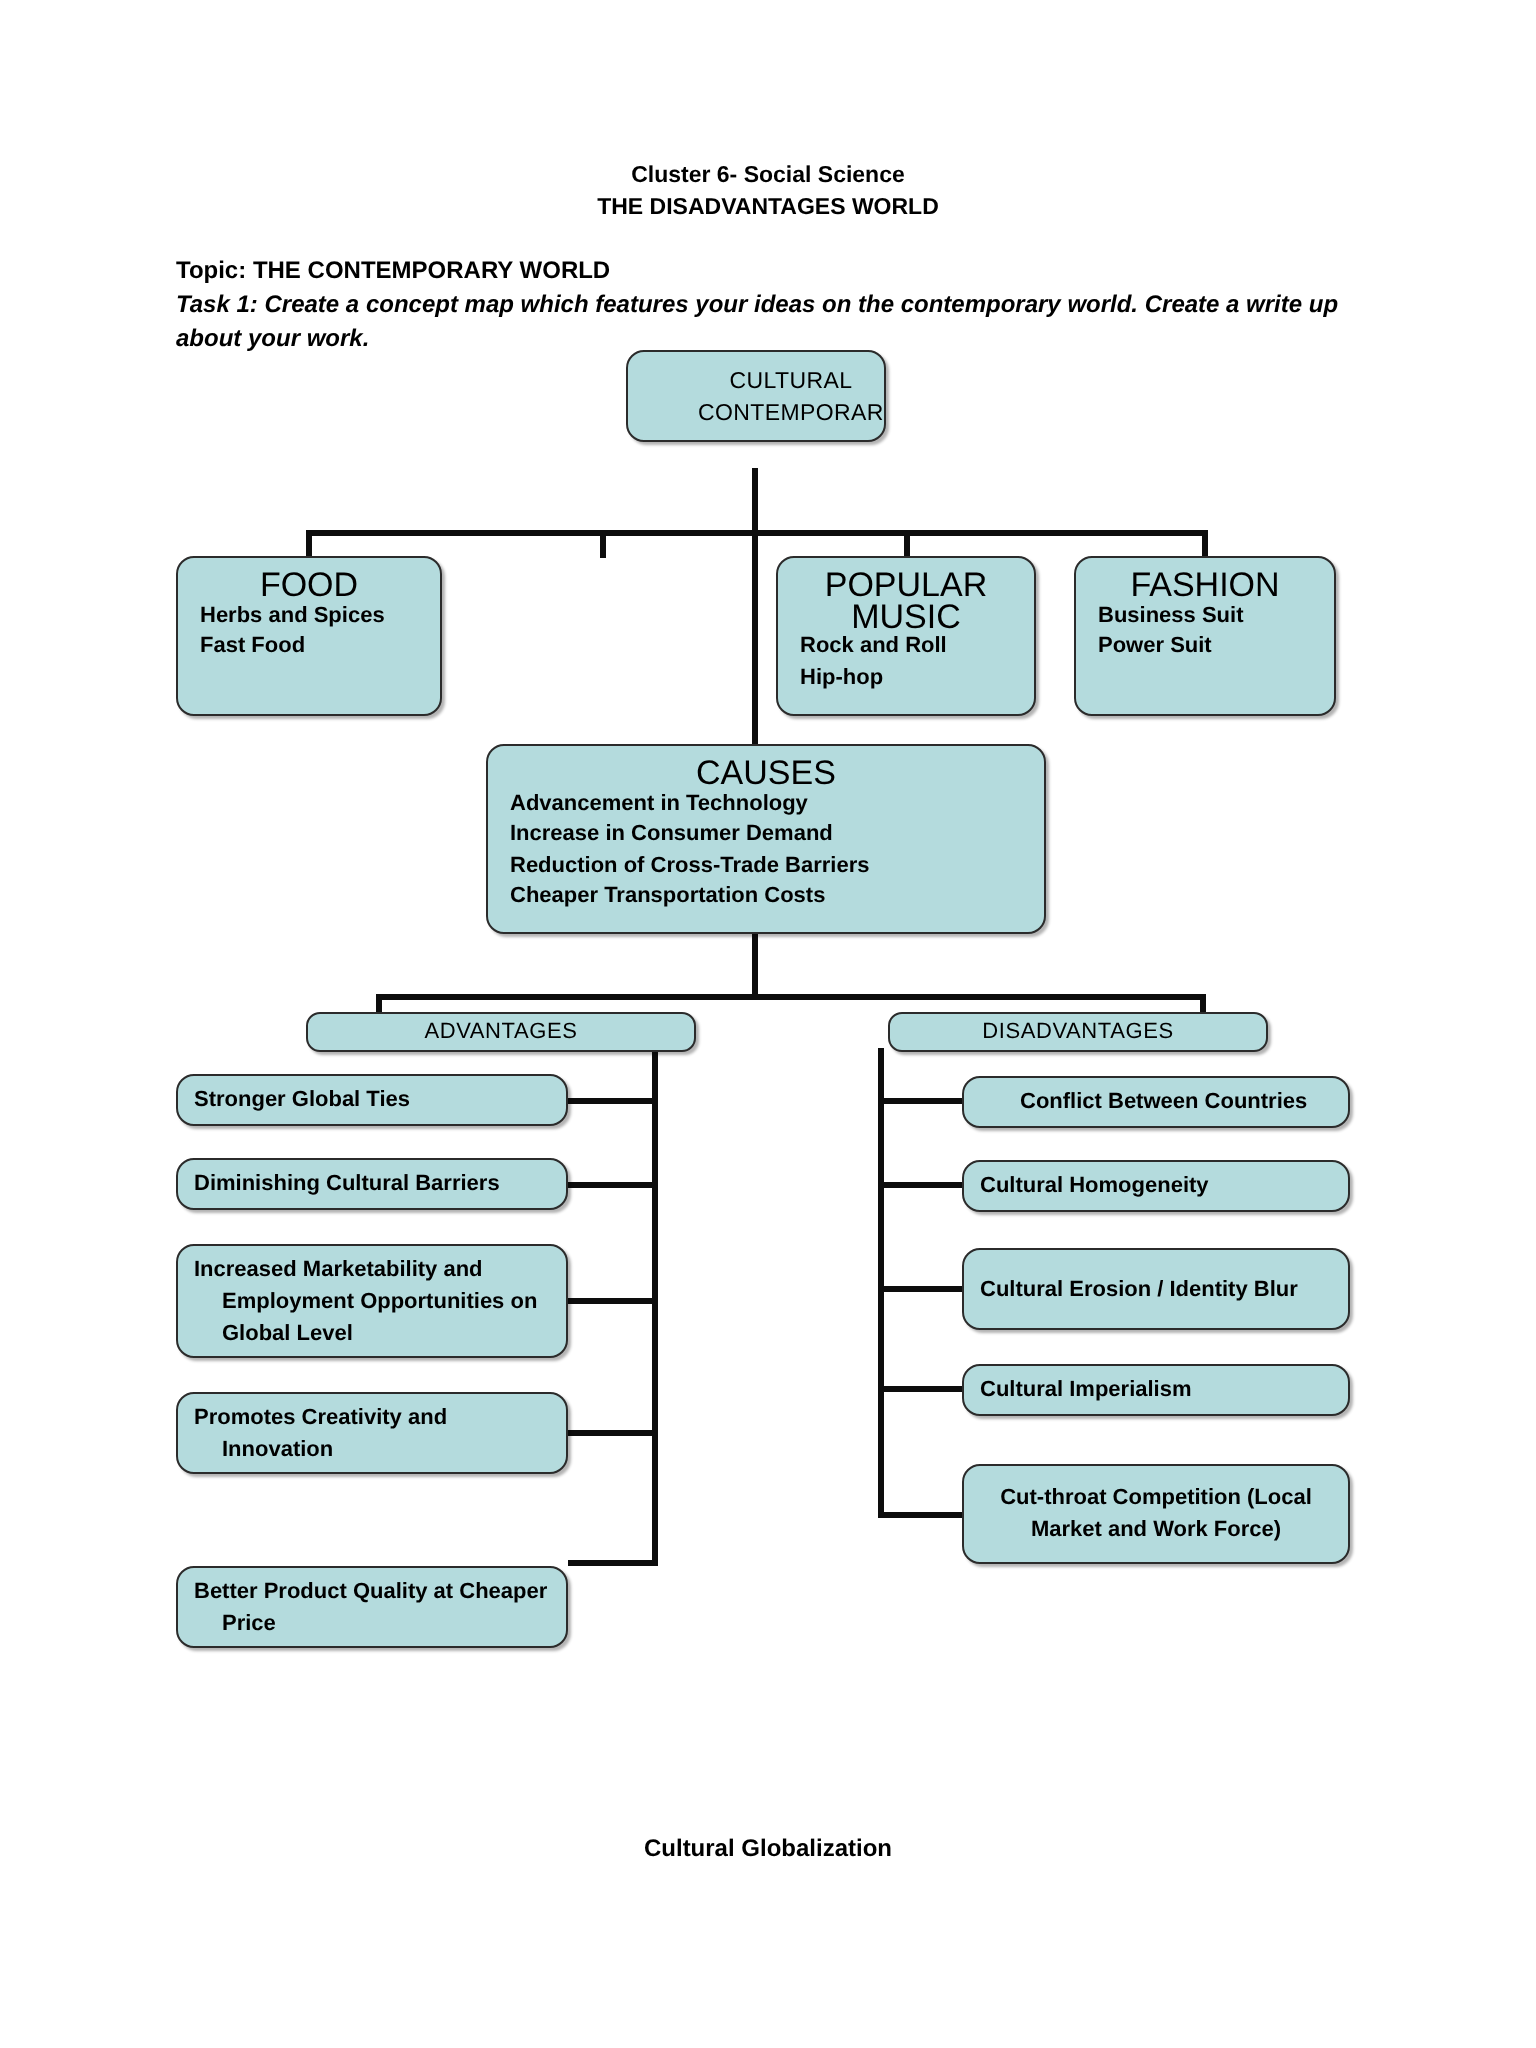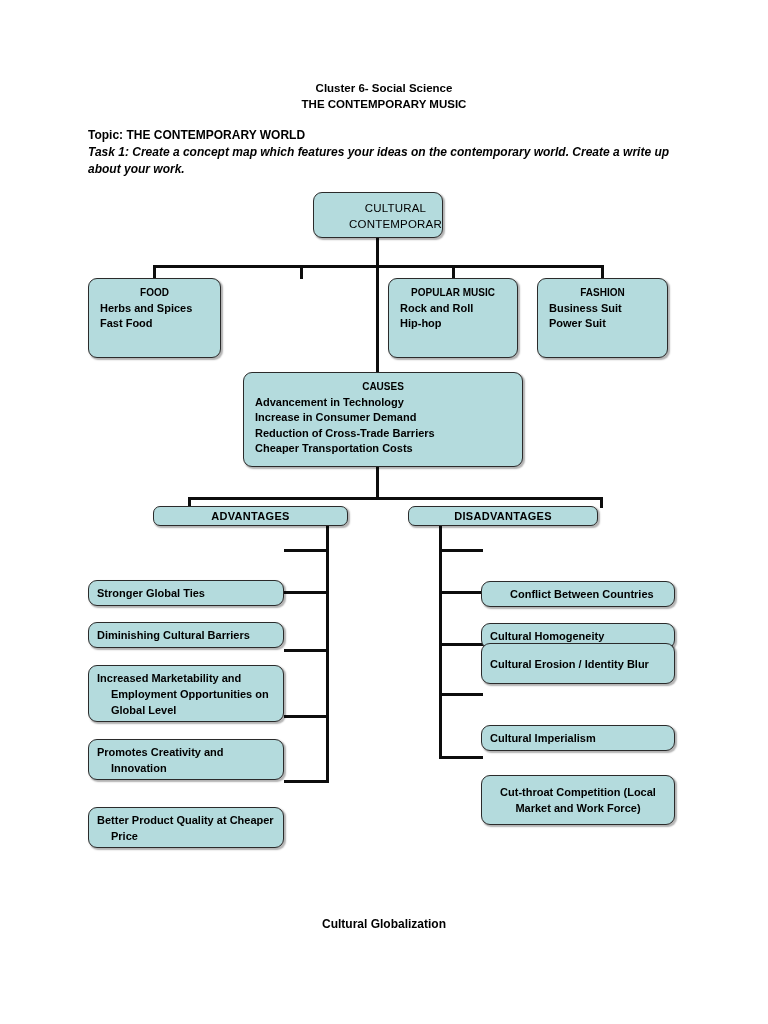--- a/index.html
+++ b/index.html
@@ -79,36 +79,36 @@
     border: 1.4px solid #2b2b2b;
     border-radius: 9px;
     box-shadow: 1.5px 1.5px 1.5px rgba(0,0,0,0.30);
     font-size: 11px;
     line-height: 15.5px;
     overflow: hidden;
   }
   .node .ttl {
     display: block;
     text-align: center;
-    font-weight: bold;
-    font-size: 10px;
+    font-weight: normal;
+    font-size: 17px;
     line-height: 15.5px;
   }
   .node .itm {
     display: block;
     text-align: left;
     font-weight: bold;
     font-size: 11px;
     line-height: 15.5px;
   }
 
   
   .root {
     left: 313px;
-    top: 192px;
+    top: 175px;
     width: 130px;
     height: 46px;
     padding-top: 7px;
     padding-left: 35px;
   }
   .root .ttl { font-size: 11.5px; line-height: 16px; font-weight: normal; letter-spacing: .2px; }
 
   
   .cat {
     top: 278px;
@@ -133,49 +133,48 @@
   }
   .causes .inner { padding-left: 11px; }
 
   
   .bar {
     top: 506px;
     height: 20px;
     border-radius: 7px;
     padding-top: 2px;
   }
-  .bar .ttl { font-weight: bold; font-size: 11px; letter-spacing: .3px; }
+  .bar .ttl { font-weight: normal; font-size: 11px; letter-spacing: .3px; }
   .bar-adv { left: 153px; width: 195px; }
-  .bar-dis { left: 408px; width: 190px; }
+  .bar-dis { left: 444px; width: 190px; }
 
   
   .leaf {
     box-sizing: border-box;
     display: flex;
     align-items: center;
     padding: 0 8px;
     font-weight: bold;
     font-size: 11px;
     line-height: 16px;
-    margin-top: 43px;
   }
   .leaf .txt { display: block; width: 100%; }
   .leaf.ind .txt { padding-left: 14px; text-indent: -14px; }
   .leaf.ctr .txt { text-align: center; }
 
   .adv-col .leaf { left: 88px; width: 196px; }
   .dis-col .leaf { left: 481px; width: 194px; }
 </style>
 </head>
 <body>
 
 <div class="page">
 
   <div class="hdr hdr-1">Cluster 6- Social Science</div>
-  <div class="hdr hdr-2">THE CONTEMPORARY MUSIC</div>
+  <div class="hdr hdr-2">THE DISADVANTAGES WORLD</div>
   <div class="topic">Topic: THE CONTEMPORARY WORLD</div>
   <div class="task">Task 1: Create a concept map which features your ideas on the contemporary world. Create a write up about your work.</div>
 
   <div class="ln" style="left:376px; top:234px; width:3px; height:44px;"></div>
   <div class="ln" style="left:153px; top:265px; width:451px; height:3px;"></div>
   <div class="ln" style="left:153px; top:265px; width:3px; height:14px;"></div>
   <div class="ln" style="left:300px; top:265px; width:3px; height:14px;"></div>
   <div class="ln" style="left:452px; top:265px; width:3px; height:14px;"></div>
   <div class="ln" style="left:601px; top:265px; width:3px; height:14px;"></div>
 
@@ -253,33 +252,33 @@
     </div>
     <div class="node leaf" style="top:579px; height:26px;">
       <span class="txt">Diminishing Cultural Barriers</span>
     </div>
     <div class="node leaf ind" style="top:622px; height:57px;">
       <span class="txt">Increased Marketability and Employment Opportunities on Global Level</span>
     </div>
     <div class="node leaf ind" style="top:696px; height:41px;">
       <span class="txt">Promotes Creativity and Innovation</span>
     </div>
-    <div class="node leaf ind" style="top:764px; height:41px;justify-content:center;">
+    <div class="node leaf ind" style="top:783px; height:41px;justify-content:center;">
       <span class="txt">Better Product Quality at Cheaper Price</span>
     </div>
   </div>
 
   <div class="dis-col">
     <div class="node leaf" style="top:538px; height:26px;padding-left:28px;">
       <span class="txt">Conflict Between Countries</span>
     </div>
     <div class="node leaf" style="top:580px; height:26px;">
       <span class="txt">Cultural Homogeneity</span>
     </div>
-    <div class="node leaf" style="top:600px; height:41px;">
+    <div class="node leaf" style="top:624px; height:41px;">
       <span class="txt">Cultural Erosion / Identity Blur</span>
     </div>
     <div class="node leaf" style="top:682px; height:26px;">
       <span class="txt">Cultural Imperialism</span>
     </div>
     <div class="node leaf ctr" style="top:732px; height:50px;">
       <span class="txt">Cut-throat Competition (Local Market and Work Force)</span>
     </div>
   </div>
 

